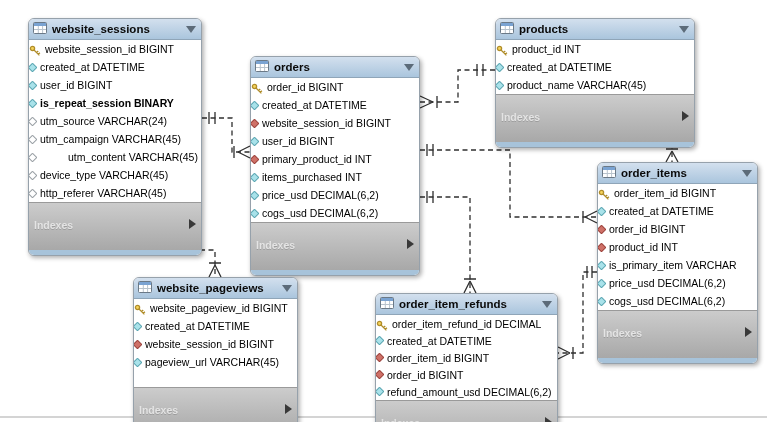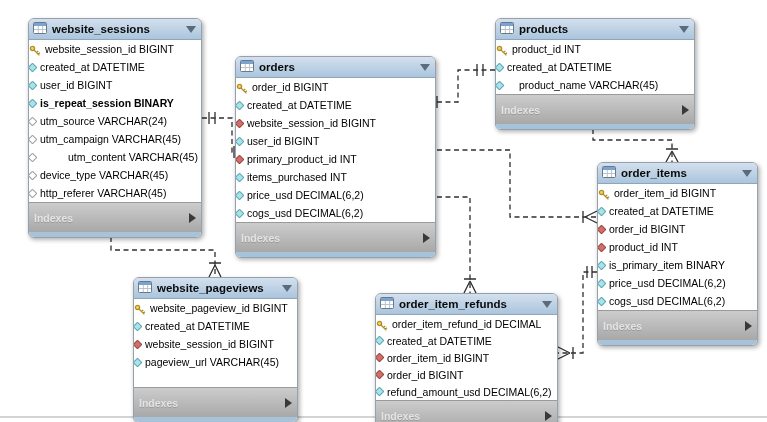--- a/index.html
+++ b/index.html
@@ -31,21 +31,21 @@
   .tbl-body{background:#fff;}
   .tbl-row{display:flex;align-items:center;white-space:nowrap;overflow:hidden;}
   .col-label{font-size:10.5px;color:#000;margin-left:4px;letter-spacing:0;}
   .diamond{width:7px;height:7px;transform:rotate(45deg);flex:0 0 7px;border-radius:1px;box-sizing:border-box;}
   .d-attr{background:#a9e2ea;border:1px solid #5aa6b2;}
   .d-fk{background:#cf7168;border:1px solid #9c413a;}
   .d-null{background:#ffffff;border:1px solid #9aa0a5;}
   .icon-key{width:12px;height:12px;flex:0 0 12px;display:inline-block;}
   .tbl-gap{background:#fff;}
   .tbl-footer{
-    display:flex;align-items:center;height:15px;padding:7px 5px;
+    display:flex;height:15px;padding:16px 5px;
     background:linear-gradient(#cccccc,#a8a8a8);border-top:1px solid #9a9a9a;gap:18px;
   }
   .indexes-label{font-size:10.5px;font-weight:bold;color:#e4e4e4;text-shadow:0 1px 0 rgba(0,0,0,0.15);}
   .expand-arrow{
     margin-left:auto;width:0;height:0;
     border-top:5px solid transparent;border-bottom:5px solid transparent;
     border-left:7px solid #393939;
   }
   .tbl-strip{height:5px;background:#a7c3da;}
   .bottom-divider{position:absolute;left:0;right:0;top:416px;border-top:2px solid #d4d4d4;}
@@ -144,21 +144,21 @@
           <span class="diamond d-null"></span>
           <span class="col-label">http_referer VARCHAR(45)</span>
         </div>
       </div>
       <div class="tbl-footer">
         <span class="indexes-label">Indexes</span>
         <span class="expand-arrow"></span>
       </div>
       <div class="tbl-strip"></div>
     </div>
-    <div class="table-frame" style="left: 235px; top: 56px; width: 201px;">
+    <div class="table-frame" style="left: 250px; top: 56px; width: 170px;">
       <div class="tbl-header">
         <span><svg width="14" height="12" viewBox="0 0 14 12">
             <rect x="0.5" y="0.5" width="13" height="11" rx="1" fill="#ffffff" stroke="#6b7986"></rect>
             <rect x="1" y="1" width="12" height="3" fill="#7aa3d2"></rect>
             <path d="M1 7.5 H13 M5.3 4 V11 M9.6 4 V11" stroke="#b9c4cd" stroke-width="1" fill="none"></path>
           </svg></span>
         <span class="tbl-title">orders</span>
         <span class="collapse-arrow"></span>
       </div>
       <div class="tbl-body">
@@ -219,21 +219,21 @@
           <span class="icon-key"><svg width="12" height="12" viewBox="0 0 12 12">
               <circle cx="3.5" cy="3.5" r="2.1" fill="#f6d45c" stroke="#b08d2a" stroke-width="1.3"></circle>
               <path d="M5 5 L10.4 10.4 M7.6 7.6 L9.2 6 M9.3 9.3 L10.9 7.7" stroke="#b08d2a" stroke-width="1.3" fill="none"></path>
             </svg></span>
           <span class="col-label">product_id INT</span>
         </div>
         <div class="tbl-row" style="height: 18px;">
           <span class="diamond d-attr"></span>
           <span class="col-label">created_at DATETIME</span>
         </div>
-        <div class="tbl-row" style="height: 18px; gap: 12px;">
+        <div class="tbl-row" style="height: 18px;">
           <span class="diamond d-attr"></span>
           <span class="col-label">product_name VARCHAR(45)</span>
         </div>
       </div>
       <div class="tbl-footer">
         <span class="indexes-label">Indexes</span>
         <span class="expand-arrow"></span>
       </div>
       <div class="tbl-strip"></div>
     </div>
@@ -262,21 +262,21 @@
         <div class="tbl-row" style="height: 18px;">
           <span class="diamond d-fk"></span>
           <span class="col-label">order_id BIGINT</span>
         </div>
         <div class="tbl-row" style="height: 18px;">
           <span class="diamond d-fk"></span>
           <span class="col-label">product_id INT</span>
         </div>
         <div class="tbl-row" style="height: 18px;">
           <span class="diamond d-attr"></span>
-          <span class="col-label">is_primary_item BINARY</span>
+          <span class="col-label">is_primary_item VARCHAR</span>
         </div>
         <div class="tbl-row" style="height: 18px;">
           <span class="diamond d-attr"></span>
           <span class="col-label">price_usd DECIMAL(6,2)</span>
         </div>
         <div class="tbl-row" style="height: 18px;">
           <span class="diamond d-attr"></span>
           <span class="col-label">cogs_usd DECIMAL(6,2)</span>
         </div>
       </div>

